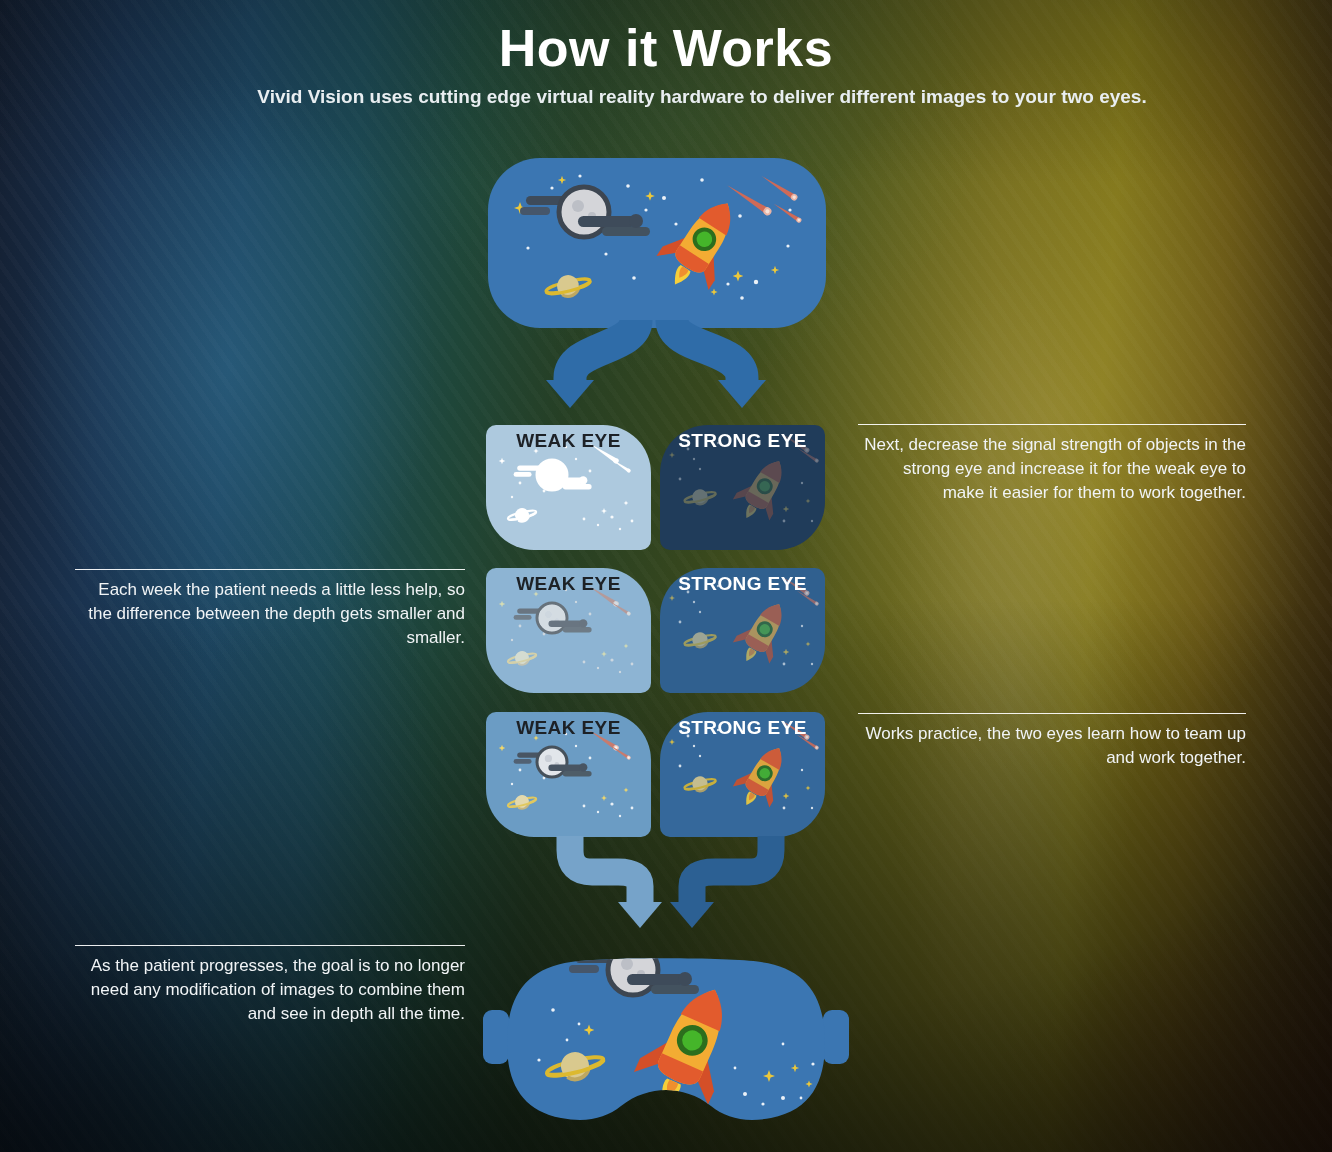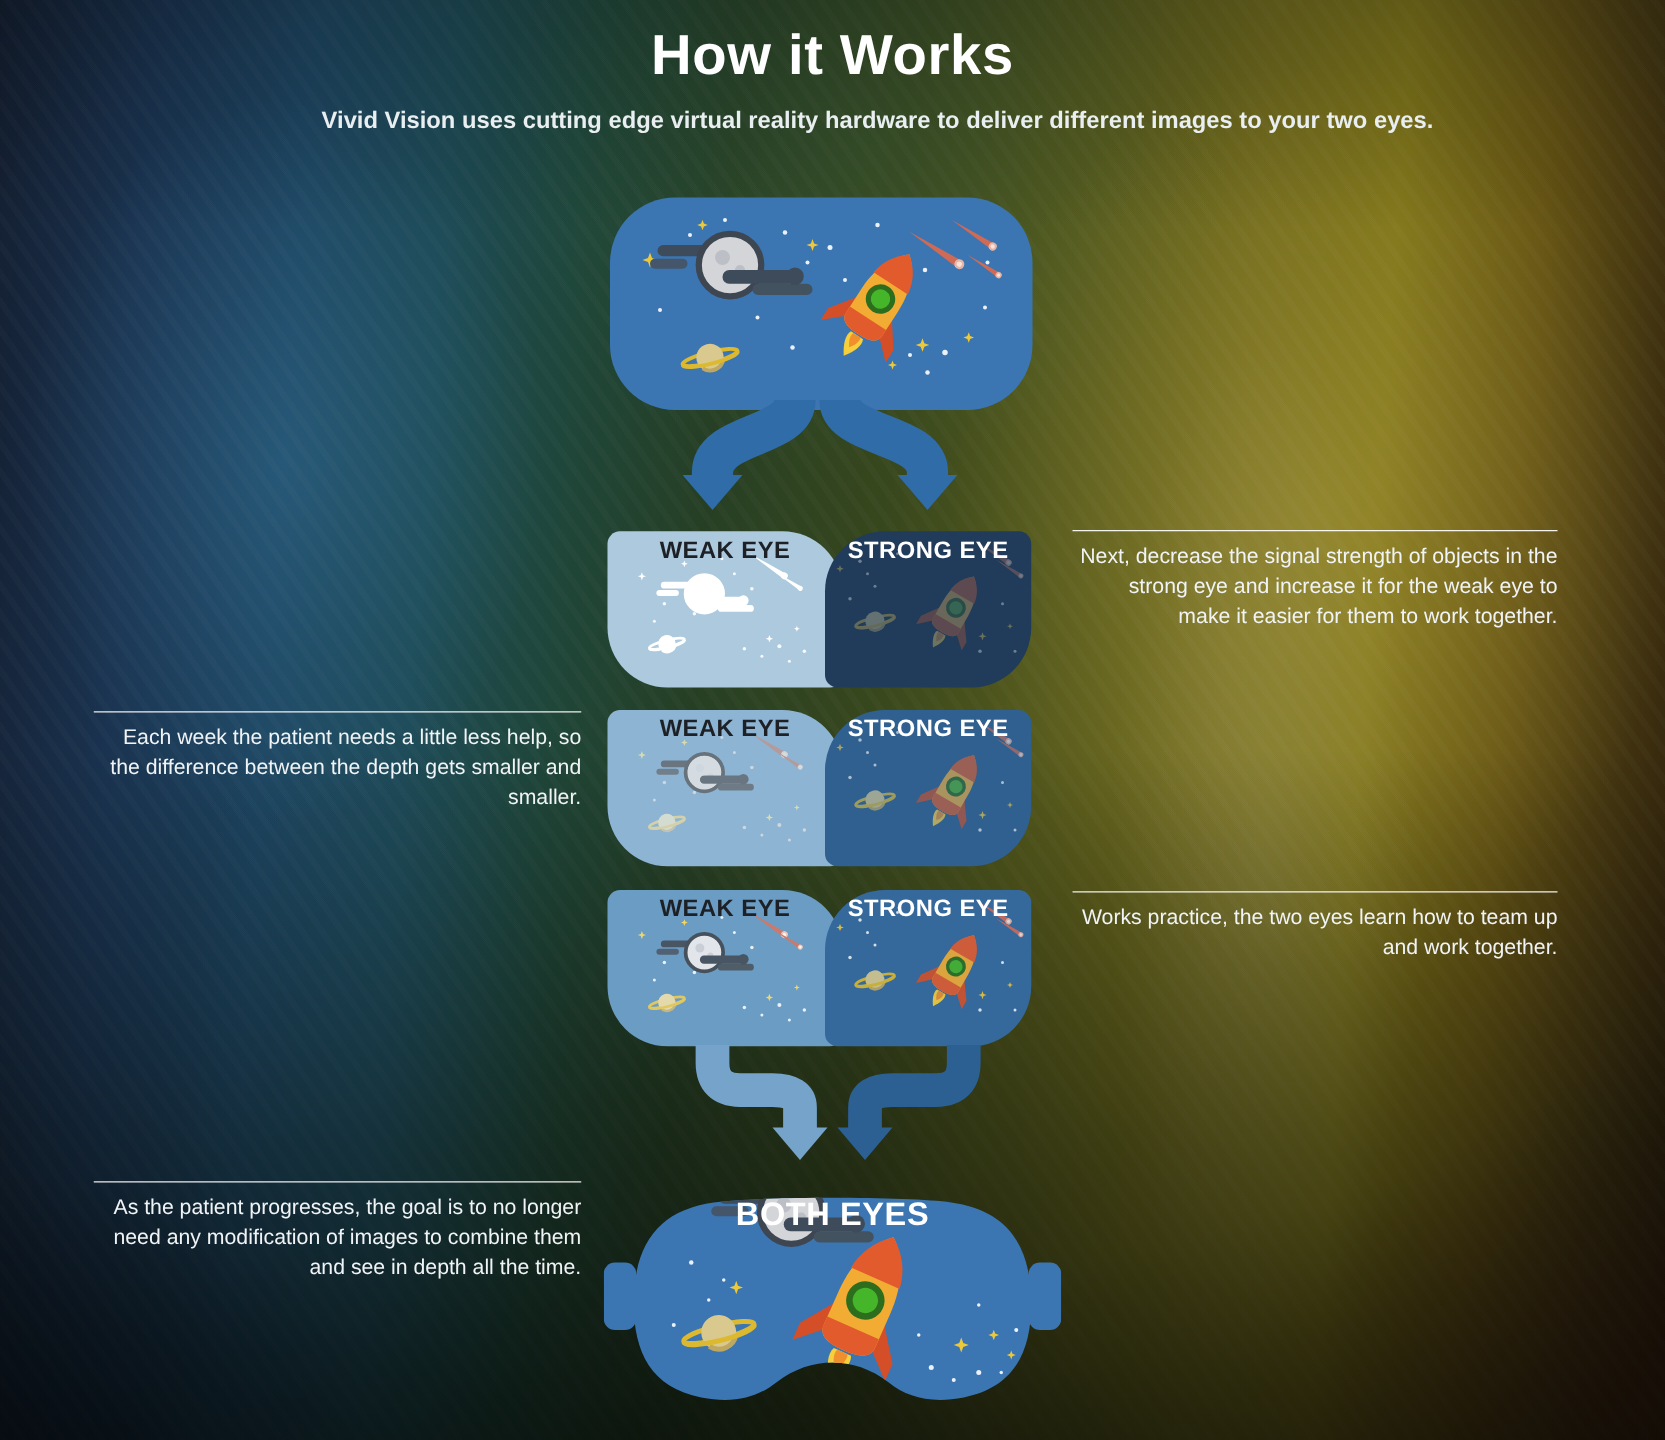--- a/index.html
+++ b/index.html
@@ -17,34 +17,34 @@
       radial-gradient(ellipse 420px 380px at 52% 10%, rgba(70,120,80,.20), transparent 70%),
       radial-gradient(ellipse 500px 350px at 100% 100%, rgba(96,35,12,.45), transparent 72%),
       radial-gradient(ellipse 420px 300px at 0% 100%, rgba(10,20,40,.5), transparent 70%);}
   .stage::after{content:"";position:absolute;inset:0;z-index:1;pointer-events:none;background:
       linear-gradient(180deg, rgba(6,10,14,.22) 0%, rgba(0,0,0,0) 16%, rgba(0,0,0,0) 52%, rgba(4,7,5,.42) 80%, rgba(3,5,4,.66) 100%),
       radial-gradient(ellipse 1500px 980px at 50% 42%, transparent 55%, rgba(2,4,5,.42) 100%),
       repeating-linear-gradient(55deg, rgba(255,255,255,.018) 0 5px, rgba(0,0,0,0) 5px 13px);}
   .content{position:absolute;inset:0;z-index:2;}
 
   .page-title{position:absolute;top:18px;left:0;width:100%;margin:0;text-align:center;
-    font-size:45px;font-weight:bold;color:#fff;letter-spacing:.5px;}
+    font-size:52px;font-weight:bold;color:#fff;letter-spacing:.5px;}
   .page-subtitle{position:absolute;top:86px;left:0;width:100%;margin:0;text-align:center;
     font-size:19px;font-weight:700;color:#e9eef1;padding-left:36px;}
 
   .note{position:absolute;border-top:1px solid rgba(255,255,255,.92);padding-top:8px;
     font-size:17px;line-height:24px;color:#f1f4f6;}
   .note-l{left:75px;width:390px;text-align:right;}
   .note-r{left:858px;width:388px;text-align:right;}
   #note1{top:156px}#note2{top:424px}#note3{top:569px}#note4{top:713px}#note5{top:945px}
 
   .panel{position:absolute;overflow:hidden;}
   .panel-top{left:488px;top:158px;width:338px;height:170px;border-radius:52px;background:var(--panel-main);}
   .eye{width:165px;height:125px;}
-  .weak{border-radius:10px 48px 10px 48px;padding-left:23px;}
+  .weak{border-radius:10px 48px 10px 48px;}
   .strong{border-radius:48px 10px 48px 10px;}
   .col-weak{left:486px}.col-strong{left:660px}
   .row1{top:425px}.row2{top:568px}.row3{top:712px}
   #w1{background:var(--panel-weak-1)}#s1{background:var(--panel-strong-1)}
   #w2{background:var(--panel-weak-2)}#s2{background:var(--panel-strong-2)}
   #w3{background:var(--panel-weak-3)}#s3{background:var(--panel-strong-3)}
 
   .panel-label{position:absolute;top:5px;left:0;width:100%;text-align:center;
     font-weight:bold;font-size:19px;letter-spacing:.4px;z-index:2;}
   .label-dark{color:var(--label-dark);}
@@ -299,16 +299,15 @@
         </g>
         <use href="#icon-star4" transform="translate(106,82) scale(.9)"></use>
         <use href="#icon-star4" transform="translate(286,128)"></use>
         <use href="#icon-star4" transform="translate(312,120) scale(.7)"></use>
         <use href="#icon-star4" transform="translate(326,136) scale(.6)"></use>
         <use href="#icon-moon" transform="translate(150,22)"></use>
         <use href="#icon-saturn" transform="translate(92,118)"></use>
         <use href="#icon-rocket" transform="translate(205,102) rotate(24) scale(1.5)"></use>
       </g>
     </svg>
-    <div class="both-label">BOTH EYES</div>
 
   </div>
 </div>
 
 </body></html>

